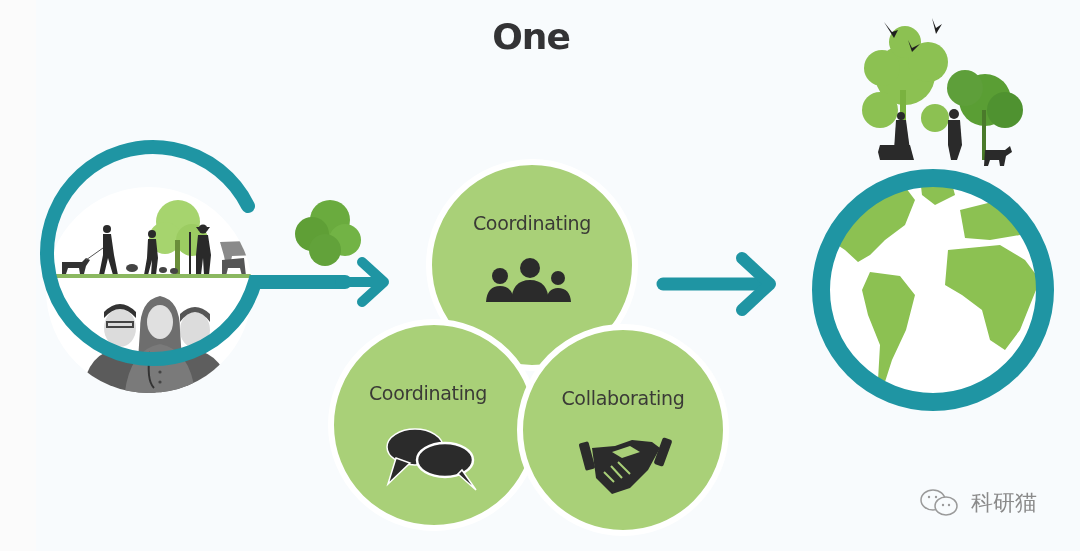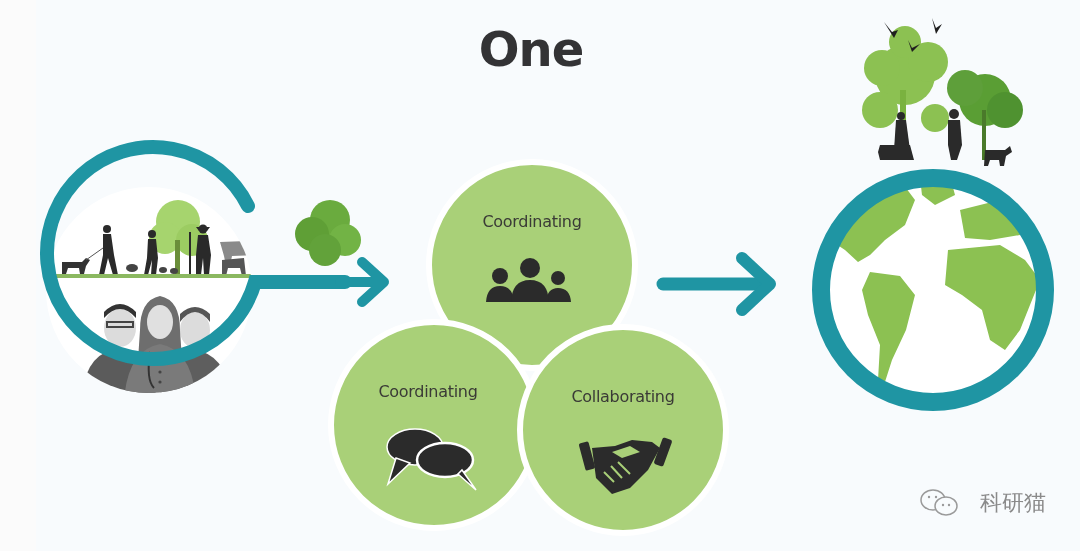--- a/index.html
+++ b/index.html
@@ -4,30 +4,30 @@
   <style>
     html, body { margin: 0; padding: 0; }
     body {
       width: 1080px; height: 551px; overflow: hidden; position: relative;
       background: #f8fbfd;
       font-family: "Liberation Sans", "DejaVu Sans", sans-serif;
     }
     .left-strip { position: absolute; left: 0; top: 0; width: 36px; height: 551px; background: #fbfbfb; }
     .title {
       position: absolute; left: 420px; top: 2px; width: 222px; text-align: center;
-      font-weight: bold; color: #333335; font-size: 48px; line-height: 70px;
-      font-family: "DejaVu Sans", sans-serif; letter-spacing: -1px; margin-top: 12px;
+      font-weight: bold; color: #333335; font-size: 36px; line-height: 70px;
+      font-family: "DejaVu Sans", sans-serif; letter-spacing: -1px;
     }
     .stage { position: absolute; left: 0; top: 0; }
     .circle-label {
-      position: absolute; color: #3a3a36; font-size: 16px; text-align: center;
+      position: absolute; color: #3a3a36; font-size: 19px; text-align: center;
       font-family: "DejaVu Sans", sans-serif; letter-spacing: -0.3px;
     }
     .watermark {
-      position: absolute; left: 918px; top: 487px; display: flex; align-items: center; gap: 18px;
+      position: absolute; left: 918px; top: 487px; display: flex; align-items: center; gap: 9px;
       color: #8a8a8a; font-size: 22px; font-family: Liberation Serif, serif;
     }
     .wm-icon { width: 44px; height: 32px; }
   </style>
 </head>
 <body>
 
 <div class="left-strip"></div>
 
 <div class="title">

